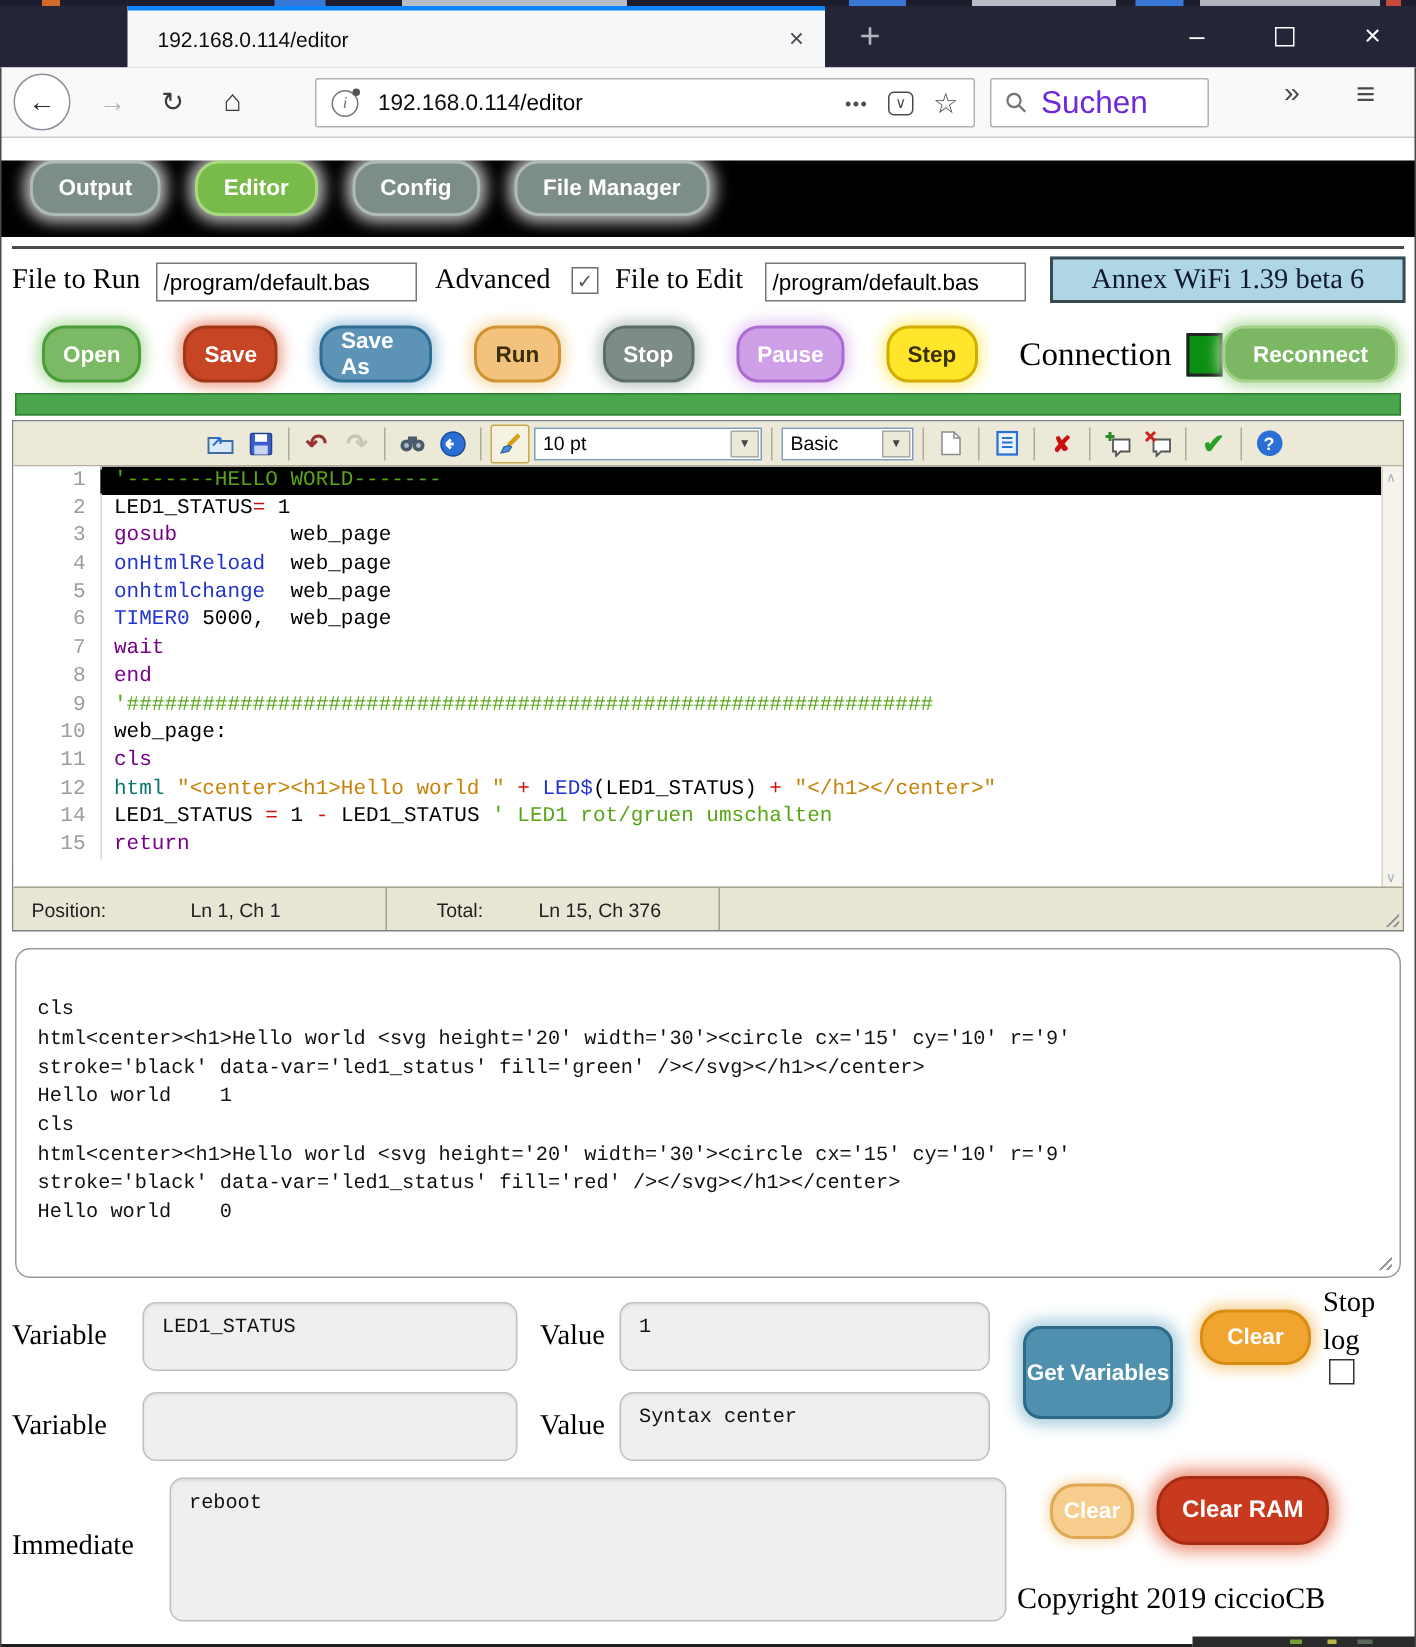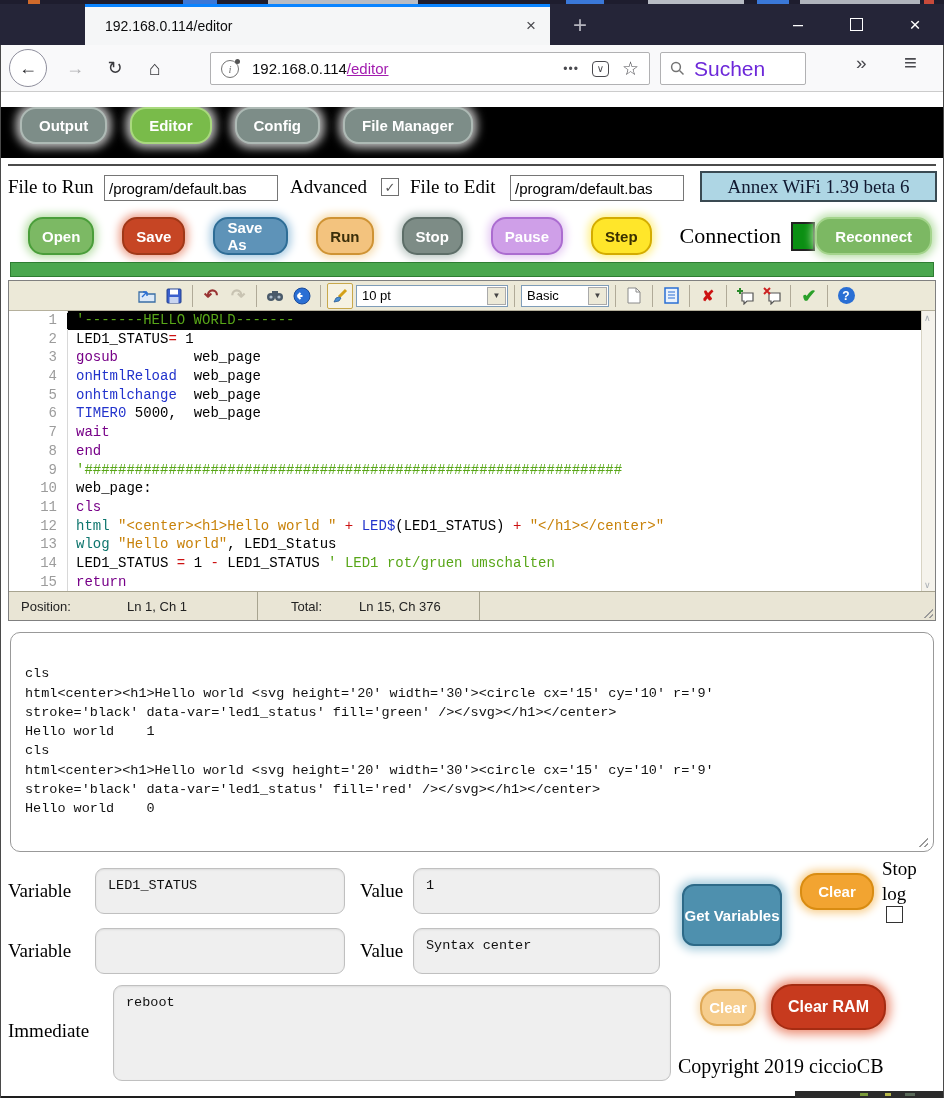--- a/index.html
+++ b/index.html
@@ -25,21 +25,21 @@
   .nav-ic{position:absolute;top:0;height:46px;display:flex;align-items:center;justify-content:center;color:#3a3a3e;}
   .back-circle{left:8px;width:40px;}
   .back-circle .circ{width:36px;height:36px;border:1px solid #8f8f9d;border-radius:50%;display:flex;align-items:center;justify-content:center;font-size:18px;color:#2a2a2e;background:#fff;}
   .fwd{left:58px;width:34px;font-size:18px;color:#b1b1b3;}
   .reload{left:98px;width:34px;font-size:18px;}
   .home{left:138px;width:34px;font-size:20px;}
   .urlbar{position:absolute;left:210px;top:52px;width:440px;height:33px;background:#fff;border:1px solid #b1b1b3;border-radius:2px;box-sizing:border-box;display:flex;align-items:center;}
   .info-ic{margin-left:10px;width:16px;height:16px;border:1.5px solid #737373;border-radius:50%;color:#737373;font-size:11px;display:flex;align-items:center;justify-content:center;position:relative;font-family:"Liberation Serif",serif;font-style:italic;}
   .info-ic:after{content:"";position:absolute;right:-2px;top:-2px;width:5px;height:5px;background:#535353;border-radius:50%;}
   .url-text{margin-left:13px;font-size:15px;color:#0c0c0d;}
-  .url-path{color:#a21caf;text-decoration:underline;}
+  .url-path{color:#000000;}
   .url-right{margin-left:auto;display:flex;align-items:center;gap:13px;margin-right:10px;color:#4a4a4f;}
   .dots{font-size:12px;letter-spacing:1px;}
   .pocket{width:15px;height:14px;border:1.6px solid #4a4a4f;border-radius:4px;display:flex;align-items:center;justify-content:center;font-size:10px;}
   .star{font-size:19px;}
   .searchbar{position:absolute;left:660px;top:52px;width:146px;height:33px;background:#fff;border:1px solid #b1b1b3;border-radius:2px;box-sizing:border-box;display:flex;align-items:center;}
   .search-ph{color:#6d28d9;font-size:21px;margin-left:9px;}
   .chev2{position:absolute;left:856px;top:52px;font-size:19px;color:#4a4a4f;letter-spacing:-2px;}
   .hamb{position:absolute;left:904px;top:50px;font-size:22px;color:#4a4a4f;}
   
   .appnav{left:0;top:107px;width:944px;height:51px;background:#000;display:flex;padding-left:20px;box-sizing:border-box;gap:23px;}
@@ -307,21 +307,20 @@
       <div class="cl"><span class="ln">3</span><span class="lc"><span class="tk-k">gosub</span><span>         web_page</span></span></div>
       <div class="cl"><span class="ln">4</span><span class="lc"><span class="tk-e">onHtmlReload</span><span>  web_page</span></span></div>
       <div class="cl"><span class="ln">5</span><span class="lc"><span class="tk-e">onhtmlchange</span><span>  web_page</span></span></div>
       <div class="cl"><span class="ln">6</span><span class="lc"><span class="tk-e">TIMER0</span><span> 5000,  web_page</span></span></div>
       <div class="cl"><span class="ln">7</span><span class="lc"><span class="tk-k">wait</span></span></div>
       <div class="cl"><span class="ln">8</span><span class="lc"><span class="tk-k">end</span></span></div>
       <div class="cl"><span class="ln">9</span><span class="lc"><span class="tk-c">'################################################################</span></span></div>
       <div class="cl"><span class="ln">10</span><span class="lc"><span>web_page:</span></span></div>
       <div class="cl"><span class="ln">11</span><span class="lc"><span class="tk-k">cls</span></span></div>
       <div class="cl"><span class="ln">12</span><span class="lc"><span class="tk-b">html</span><span> </span><span class="tk-s">"&lt;center&gt;&lt;h1&gt;Hello world "</span><span> </span><span class="tk-o">+</span><span> </span><span class="tk-e">LED$</span><span>(LED1_STATUS) </span><span class="tk-o">+</span><span> </span><span class="tk-s">"&lt;/h1&gt;&lt;/center&gt;"</span></span></div>
-      <div class="cl"><span class="ln">13</span><span class="lc"><span class="tk-b">wlog</span><span> </span><span class="tk-s">"Hello world"</span><span>, LED1_Status</span></span></div>
       <div class="cl"><span class="ln">14</span><span class="lc"><span>LED1_STATUS </span><span class="tk-o">=</span><span> 1 </span><span class="tk-o">-</span><span> LED1_STATUS </span><span class="tk-c">' LED1 rot/gruen umschalten</span></span></div>
       <div class="cl"><span class="ln">15</span><span class="lc"><span class="tk-k">return</span></span></div>
     </div>
   <div class="caret"></div>
   <div class="ed-scroll">
     <span class="up">∧</span>
     <span class="dn">∨</span>
   </div>
   <div class="ed-status">
     <span class="st-cell" style="left:12px">Position:</span>

